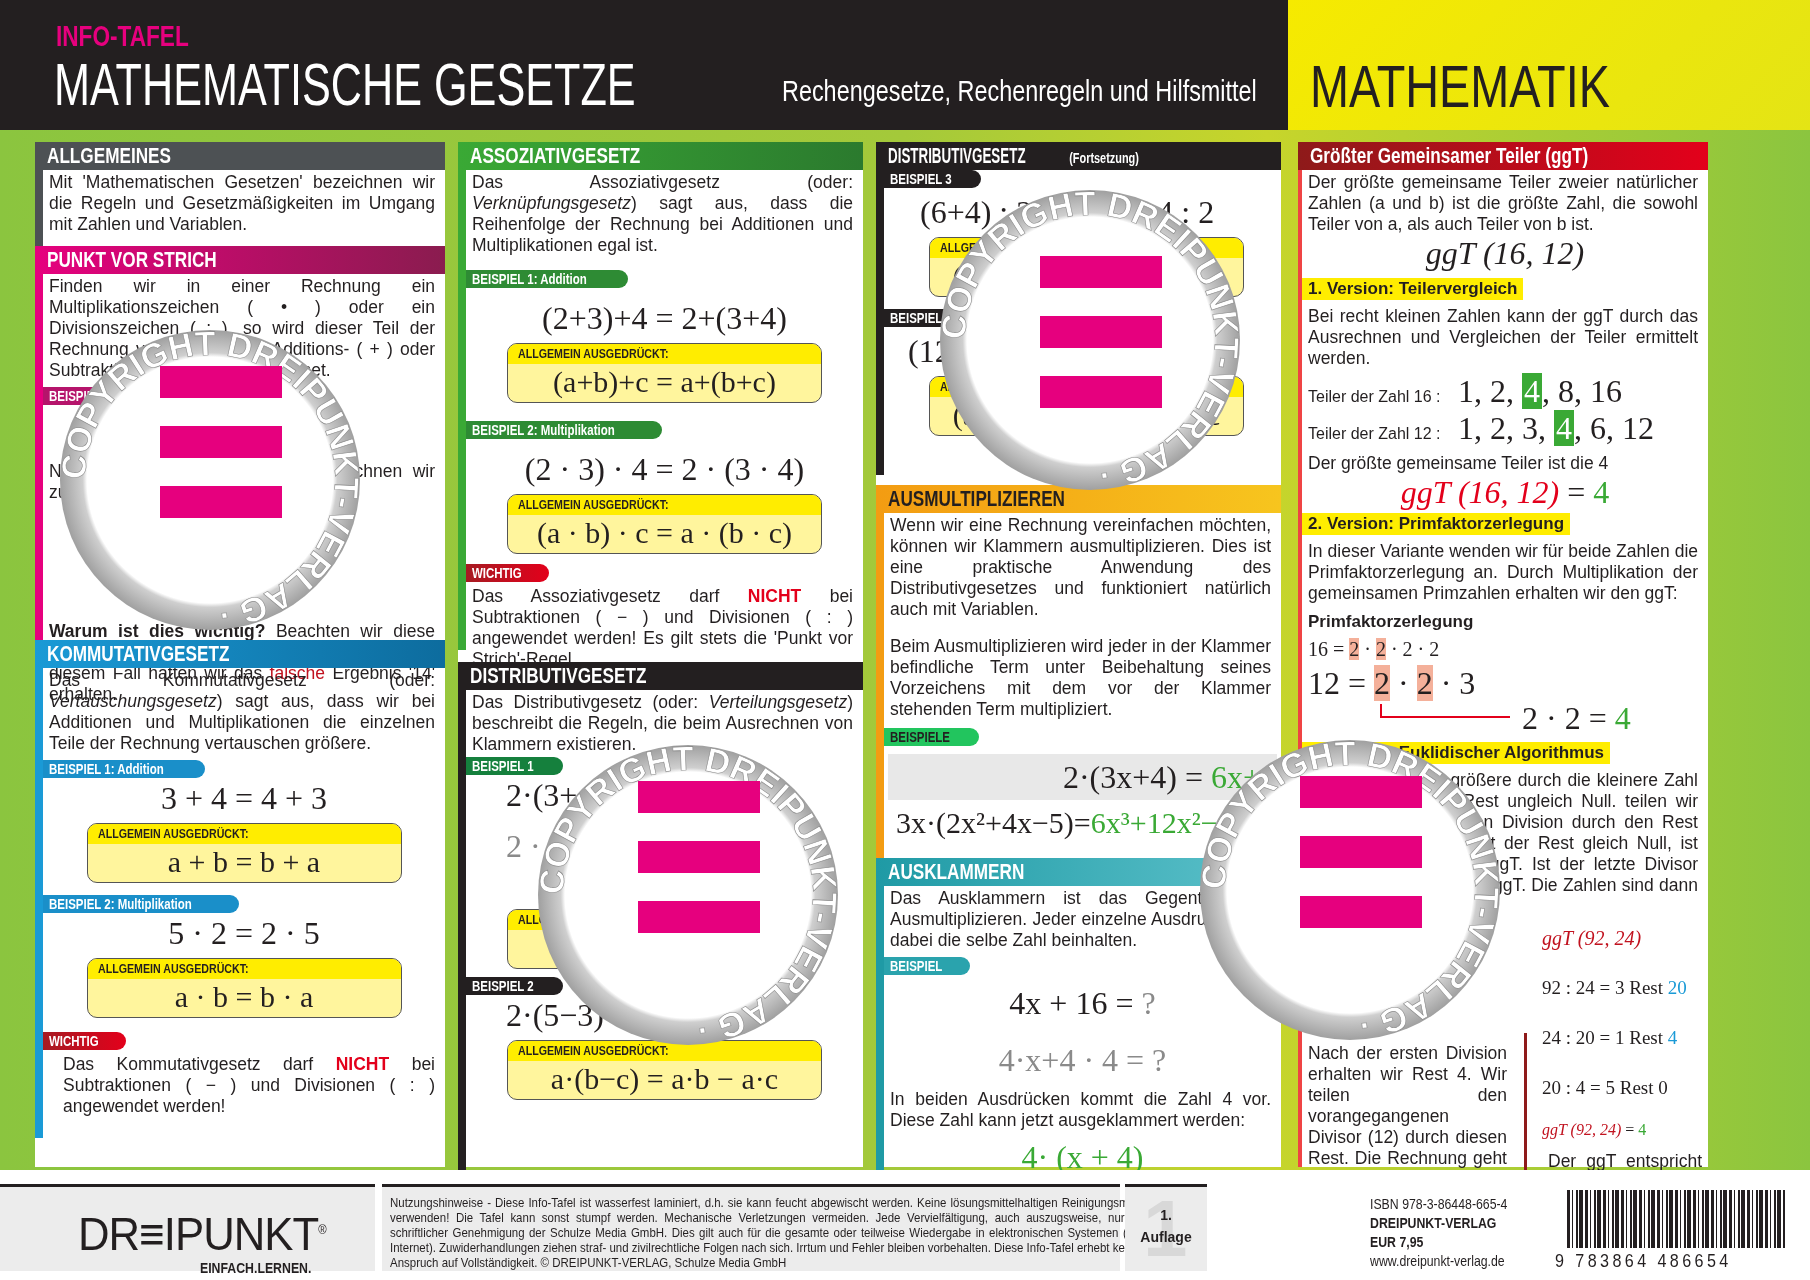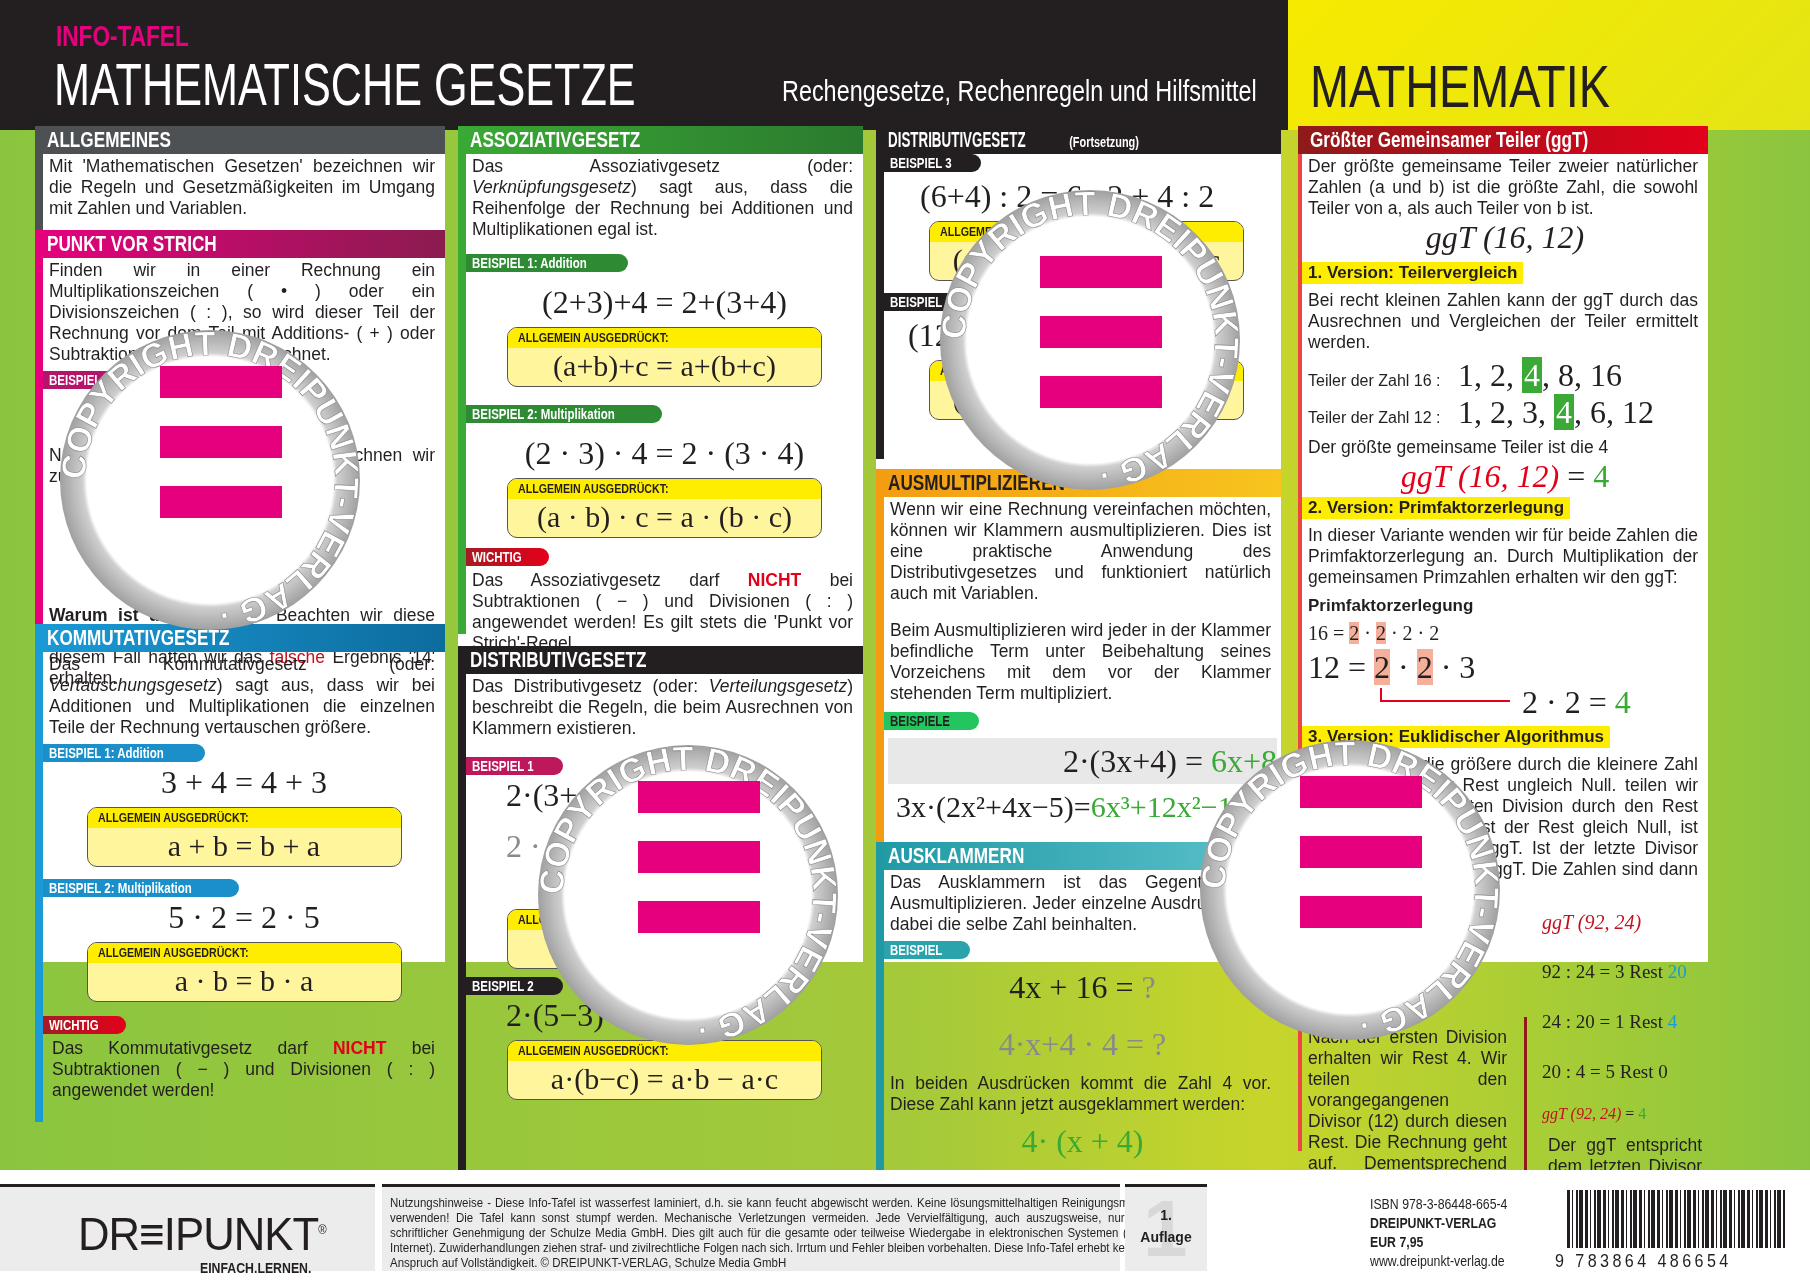--- a/index.html
+++ b/index.html
@@ -8,21 +8,21 @@
 
 #header{position:absolute;left:0;top:0;width:1810px;height:135px}
 #hdr-dark{position:absolute;left:0;top:0;width:1288px;height:130px;background:#231f20}
 #hdr-yellow{position:absolute;left:1288px;top:0;width:522px;height:130px;background:linear-gradient(135deg,#f6ea00,#e4e415)}
 #infotafel{position:absolute;left:56px;top:20px;color:#e6007e;font-weight:bold;font-size:29px;letter-spacing:0px;transform:scaleX(.78);transform-origin:left top}
 #main-title{position:absolute;left:54px;top:50px;color:#fff;font-size:60px;transform:scaleX(.72);transform-origin:left top;white-space:nowrap}
 #subtitle{position:absolute;left:782px;top:74px;color:#fff;font-size:30px;transform:scaleX(.78);transform-origin:left top;white-space:nowrap}
 #subject{position:absolute;left:1310px;top:52px;color:#231f20;font-size:60px;transform:scaleX(.78);transform-origin:left top;white-space:nowrap}
 
 #bg-green{position:absolute;left:0;top:130px;width:1810px;height:1040px;background:linear-gradient(90deg,#8bc53f,#a4c93a 50%,#c7d52b 70%,#8bc53f)}
-.col{position:absolute;top:126px;background:#fff;height:836px}
+.col{position:absolute;top:142px;background:#fff;height:1025px}
 .sec-h{position:relative;height:28px;color:#fff;font-weight:bold;font-size:22px;padding-left:12px;line-height:28px;white-space:nowrap;overflow:hidden}
 .sec-h span{display:inline-block;transform:scaleX(.78);transform-origin:left center}
 .txt{font-size:17.5px;line-height:21px;padding:2px 10px 0 12px;text-align:justify;transform:scaleX(1);}
 .txt span.i{font-style:italic}
 .tag{display:inline-block;color:#fff;font-weight:bold;font-size:14px;height:18px;line-height:18px;padding:0 16px 0 6px;border-radius:0 10px 10px 0;margin:6px 0 2px 0;white-space:nowrap}
 .tag span{display:inline-block;transform:scaleX(.82);transform-origin:left center}
 .eq{font-family:"Liberation Serif",serif;font-size:32px;text-align:center;white-space:nowrap}
 .ybox{margin:6px auto 0 auto;width:315px;border:1.5px solid #555;border-radius:10px;background:#fff59d;overflow:hidden}
 .ybox .yh{background:#ffed00;font-weight:bold;font-size:13px;height:20px;line-height:20px;padding-left:10px;white-space:nowrap}
 .ybox .yh span{display:inline-block;transform:scaleX(.82);transform-origin:left center}
@@ -81,21 +81,21 @@
       <div class="yh"><span>ALLGEMEIN AUSGEDRÜCKT:</span></div>
       <div class="yf">a + b  =  b + a</div>
     </div>
     <div class="tag" style="background:#1a8fc9;margin-top:12px"><span>BEISPIEL 2: Multiplikation</span></div>
     <div class="eq">5 · 2 = 2 · 5</div>
     <div class="ybox">
       <div class="yh"><span>ALLGEMEIN AUSGEDRÜCKT:</span></div>
       <div class="yf">a · b = b · a</div>
     </div>
     <div class="tag" style="background:linear-gradient(90deg,#a61b22,#e3001b);margin-top:14px"><span>WICHTIG</span></div>
-    <div class="txt" style="padding-left:9px"><span>Das Kommutativgesetz darf </span><span class="red">NICHT</span><span> bei Subtraktionen ( − ) und Divisionen ( : ) angewendet werden!</span></div>
+    <div class="txt" style="padding-left:20px"><span>Das Kommutativgesetz darf </span><span class="red">NICHT</span><span> bei Subtraktionen ( − ) und Divisionen ( : ) angewendet werden!</span></div>
   </div>
 </div>
 
 <div class="col" style="left:458px;width:405px">
   <div class="sec-h" style="background:linear-gradient(90deg,#3aa935,#2b7a2e)"><span>ASSOZIATIVGESETZ</span></div>
   <div style="position:relative;border-left:8px solid #3aa935;height:480px">
     <div class="txt" style="padding-left:6px"><span>Das Assoziativgesetz (oder: </span><span class="i">Verknüpfungsgesetz</span><span>) sagt aus, dass die Reihenfolge der Rechnung bei Additionen und Multiplikationen egal ist.</span></div>
     <div class="tag" style="background:#2e8b34;margin-top:14px"><span>BEISPIEL 1: Addition</span></div>
     <div class="eq" style="margin-top:10px">(2+3)+4 = 2+(3+4)</div>
     <div class="ybox">
@@ -108,21 +108,21 @@
       <div class="yh"><span>ALLGEMEIN AUSGEDRÜCKT:</span></div>
       <div class="yf">(a · b) · c = a · (b · c)</div>
     </div>
     <div class="tag" style="background:linear-gradient(90deg,#a61b22,#e3001b);margin-top:10px"><span>WICHTIG</span></div>
     <div class="txt" style="padding-left:6px"><span>Das Assoziativgesetz darf </span><span class="red">NICHT</span><span> bei Subtraktionen ( − ) und Divisionen ( : ) angewendet werden! Es gilt stets die 'Punkt vor Strich'-Regel.</span></div>
   </div>
   <div style="height:12px;background:#fff"></div>
   <div class="sec-h" style="background:#231f20"><span>DISTRIBUTIVGESETZ</span></div>
   <div style="position:relative;border-left:8px solid #231f20;height:505px">
     <div class="txt" style="padding-left:6px"><span>Das Distributivgesetz (oder: </span><span class="i">Verteilungsgesetz</span><span>) beschreibt die Regeln, die beim Ausrechnen von Klammern existieren.</span></div>
-    <div class="tag" style="background:#be185d;margin-top:18px"><span>BEISPIEL 1</span></div>
+    <div class="tag" style="background:#15803d;margin-top:2px"><span>BEISPIEL 1</span></div>
     <div class="eq" style="text-align:left;padding-left:40px">2·(3+4) = 2·3 + 2·4</div>
     <div class="eq grey" style="text-align:left;padding-left:40px;margin-top:14px">2  ·  7  =</div>
     <div class="eq green" style="text-align:left;padding-left:72px;margin-top:10px;font-size:28px">14</div>
     <div class="ybox" style="margin-top:2px">
       <div class="yh"><span>ALLGEMEIN AUSGEDRÜCKT:</span></div>
       <div class="yf">a·(b+c) = a·b + a·c</div>
     </div>
     <div class="tag" style="background:#231f20;margin-top:8px"><span>BEISPIEL 2</span></div>
     <div class="eq" style="text-align:left;padding-left:40px">2·(5−3) = 2·5−2·3</div>
     <div class="ybox">

